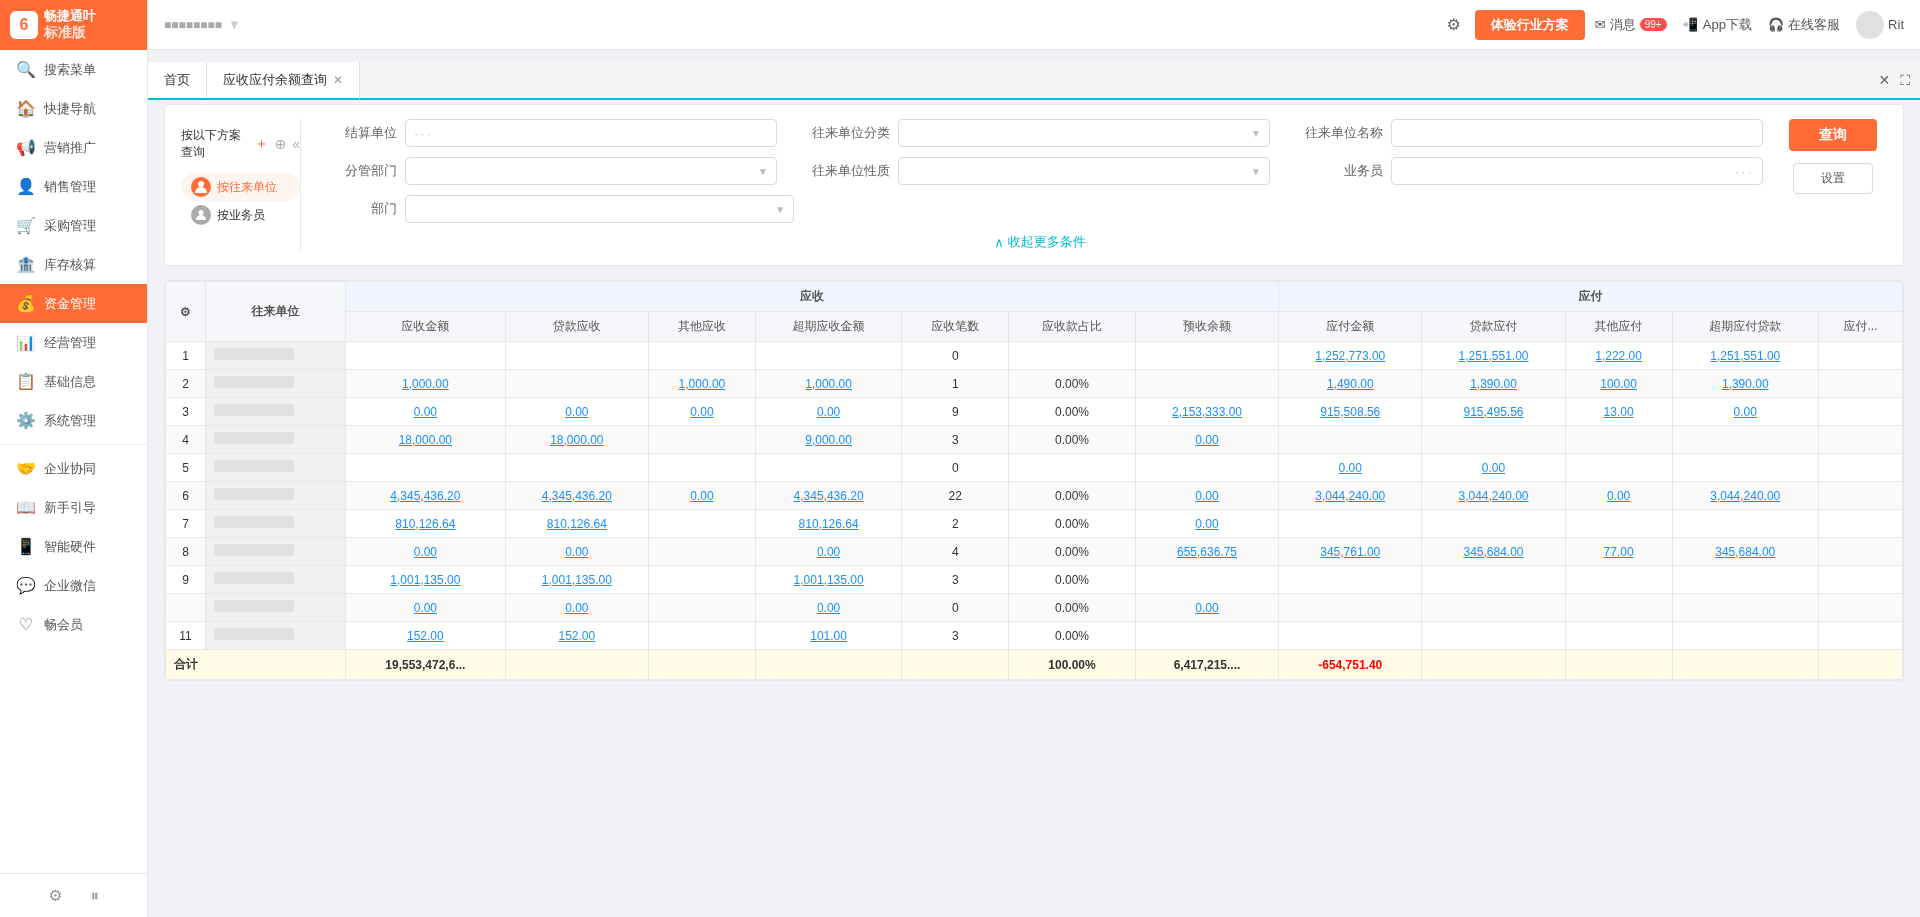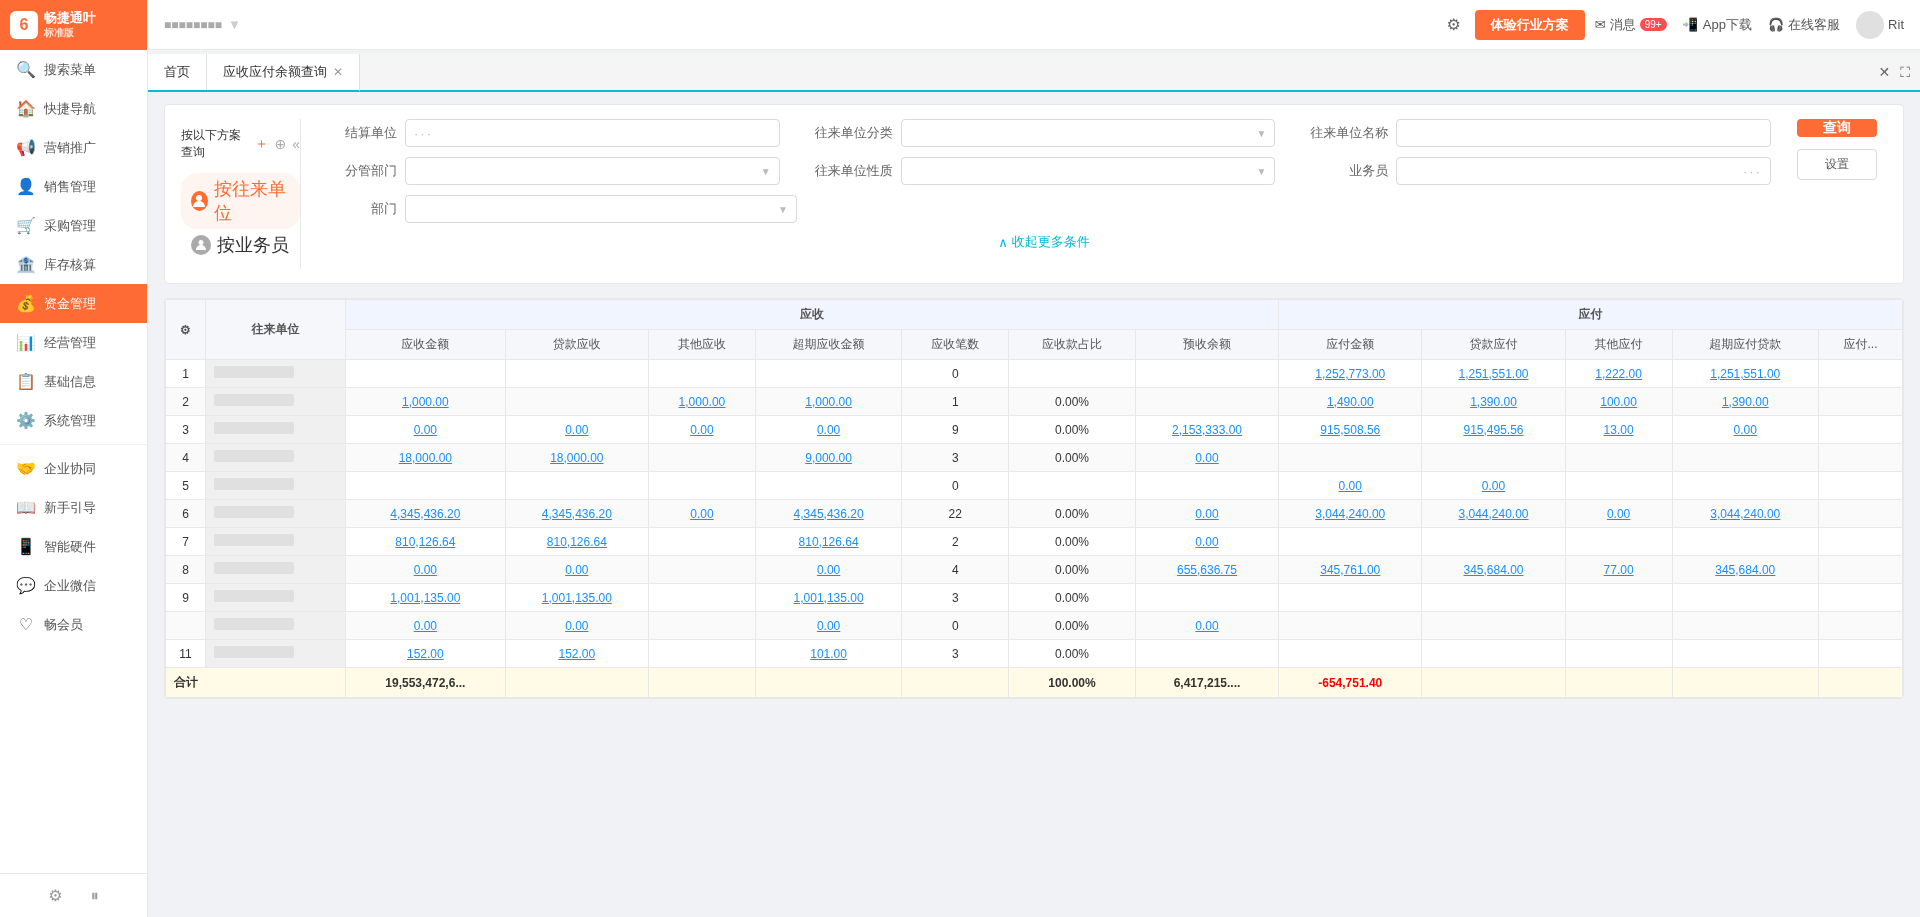--- a/index.html
+++ b/index.html
@@ -15,21 +15,21 @@
       height: 50px; background: #ff6b35; display: flex; align-items: center; padding: 0 10px;
       color: white; font-size: 14px; font-weight: bold; gap: 6px;
     }
     .sidebar-logo-icon {
       width: 28px; height: 28px; background: white; border-radius: 6px;
       display: flex; align-items: center; justify-content: center;
       color: #ff6b35; font-size: 16px; font-weight: bold;
     }
     .sidebar-logo-text { display: flex; flex-direction: column; }
     .sidebar-logo-main { font-size: 13px; line-height: 1.2; }
-    .sidebar-logo-sub { font-size: 10px; opacity: 0.8; }
+    .sidebar-logo-sub { font-size: 14px; opacity: 0.8; }
     .sidebar-item {
       display: flex; align-items: center; padding: 10px 16px; cursor: pointer;
       color: #555; gap: 8px; font-size: 13px;
     }
     .sidebar-item.active { background: #ff6b35; color: white; border-radius: 0; }
     .sidebar-item-icon { font-size: 16px; width: 20px; text-align: center; }
     .sidebar-bottom {
       margin-top: auto; border-top: 1px solid #e8e8e8; padding: 8px 0;
       display: flex; align-items: center; justify-content: center; gap: 20px;
     }
@@ -50,21 +50,21 @@
       padding: 6px 16px; cursor: pointer; font-size: 13px; font-weight: bold;
     }
     .header-gear { font-size: 16px; color: #666; cursor: pointer; padding: 4px; }
     .header-right { display: flex; align-items: center; gap: 16px; margin-left: auto; }
     .header-right-item { display: flex; align-items: center; gap: 4px; color: #555; cursor: pointer; font-size: 13px; }
     .badge { background: #ff4d4f; color: white; border-radius: 10px; padding: 1px 5px; font-size: 10px; }
     .user-avatar { width: 28px; height: 28px; background: #ddd; border-radius: 50%; overflow: hidden; }
 
     
     .tab-bar {
-      position: fixed; left: 148px; top: 54px; right: 0; height: 38px;
+      position: fixed; left: 148px; top: 62px; right: 0; height: 38px;
       background: #f5f5f5; display: flex; align-items: stretch; border-bottom: 2px solid #00bcd4;
       z-index: 98;
     }
     .tab-item {
       display: flex; align-items: center; padding: 0 16px; cursor: pointer;
       font-size: 13px; color: #555; gap: 6px; border-right: 1px solid #e0e0e0;
     }
     .tab-item.home { background: #fff; color: #333; }
     .tab-item.active { background: #fff; color: #333; border-bottom: 2px solid #00bcd4; margin-bottom: -2px; }
     .tab-close { font-size: 12px; color: #999; cursor: pointer; }
@@ -95,21 +95,21 @@
     }
 
     
     .filter-area {
       background: #fff; border-radius: 4px; padding: 14px 16px; margin-bottom: 14px;
       border: 1px solid #e8e8e8;
     }
     .filter-header { display: flex; align-items: center; gap: 10px; margin-bottom: 12px; }
     .filter-schema-item {
       display: flex; align-items: center; gap: 6px; padding: 4px 10px;
-      border-radius: 16px; cursor: pointer; font-size: 18px;
+      border-radius: 16px; cursor: pointer; font-size: 12px;
     }
     .filter-schema-item.active {
       background: #fff5f0; color: #ff6b35;
     }
     .filter-schema-icon {
       width: 20px; height: 20px; background: #ff6b35; border-radius: 50%;
       display: flex; align-items: center; justify-content: center; color: white; font-size: 10px;
     }
     .filter-schema-gray {
       width: 20px; height: 20px; background: #aaa; border-radius: 50%;
@@ -149,21 +149,21 @@
     .data-table .underline { text-decoration: underline; color: #1890ff; cursor: pointer; }
     .data-table .tfoot-row { background: #fffbe6; font-weight: bold; }
     .data-table td.left-align { text-align: left; }
     .group-header-cell { background: #f0f5ff !important; }
 
     .table-container { overflow-x: auto; max-height: 480px; overflow-y: auto; }
     .filter-forms { flex: 1; }
 
     .btn-query {
       background: #ff6b35; color: white; border: none; border-radius: 4px;
-      padding: 0 20px; cursor: pointer; font-size: 14px; font-weight: bold; width: 80px;
+      padding: 7px 20px; cursor: pointer; font-size: 14px; font-weight: bold; width: 88px;
     }
     .btn-setting {
       background: white; color: #555; border: 1px solid #d9d9d9; border-radius: 4px;
       padding: 6px 20px; cursor: pointer; font-size: 12px; width: 80px; margin-top: 6px;
     }
     .query-btns { display: flex; flex-direction: column; justify-content: flex-start; align-items: center; padding: 0 10px; gap: 6px; }
 
     .filter-header-btns { display: flex; align-items: center; gap: 6px; }
     .icon-btn { cursor: pointer; color: #aaa; font-size: 14px; }
     .icon-btn.active { color: #ff6b35; }

